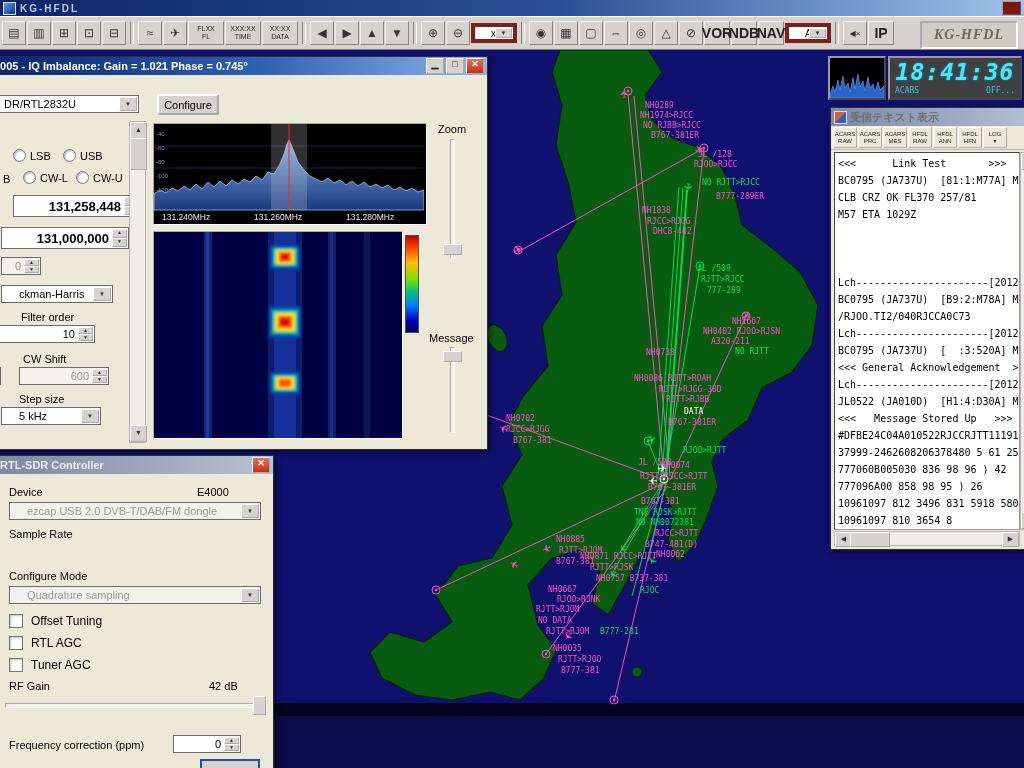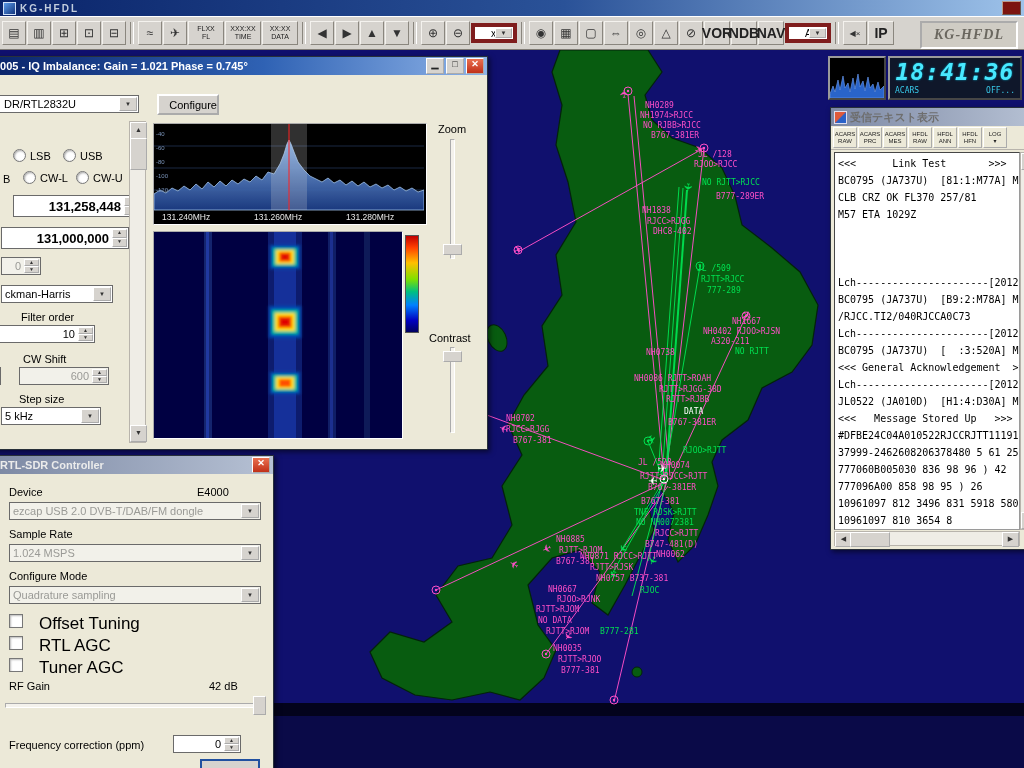--- a/index.html
+++ b/index.html
@@ -36,35 +36,35 @@
   .cap{height:18px;display:flex;align-items:center;gap:3px;padding:0 3px;font-weight:bold;font-size:11px;color:#fff;
     background:linear-gradient(90deg,#0a246a,#2f62b4 55%,#8fb4e8);white-space:nowrap;overflow:hidden}
   .cap.inactive{background:linear-gradient(90deg,#7d89a4,#b6c1d4);color:#ebebeb}
   .cap .capicon{width:11px;height:11px;flex:0 0 auto;background:linear-gradient(135deg,#e05a3a 45%,#2a62c8 55%);border:1px solid #dde}
   .cbtns{margin-left:auto;display:flex;gap:2px}
   .wbtn{width:16px;height:14px;background:#d6d3ce;border:1px outset #fff;font-size:9px;line-height:11px;text-align:center;color:#222}
   .wbtn.close{background:linear-gradient(#ea7050,#c03018);color:#fff;font-weight:bold}
 
   .lbl{position:absolute;font-size:11px;color:#000;white-space:nowrap}
   .combo{position:absolute;background:#fff;border:1px solid #6a6a6a;height:18px;box-sizing:border-box;font-size:11px;
-    display:flex;align-items:center;padding-left:3px;white-space:nowrap;overflow:hidden}
+    display:flex;align-items:center;padding-left:17px;white-space:nowrap;overflow:hidden}
   .combo .da{position:absolute;right:1px;top:1px;bottom:1px;width:16px;background:#d6d3ce;border:1px outset #fff;
     display:flex;align-items:center;justify-content:center;font-size:6px;color:#333}
   .combo.dis{background:#f2f1ea;color:#9a9a96}
   .spin{position:absolute;background:#fff;border:1px solid #6a6a6a;box-sizing:border-box;font-size:11px;
     display:flex;align-items:center;justify-content:flex-end;padding-right:19px}
   .spin .ud{position:absolute;right:1px;top:1px;bottom:1px;width:15px;display:flex;flex-direction:column}
   .spin .ud b{flex:1;background:#d6d3ce;border:1px outset #fff;font-size:5px;line-height:4px;text-align:center;color:#333;font-weight:normal}
   .spin.big{font-weight:bold;font-size:13px}
   .spin.dis{color:#9a9a96;background:#f2f1ea}
   .radio{position:absolute;display:flex;align-items:center;gap:4px;font-size:11px}
   .radio i{width:11px;height:11px;border-radius:50%;background:#fff;border:1px solid #777;box-shadow:inset 1px 1px 2px #aaa}
-  .check{position:absolute;display:flex;gap:16px;font-size:17px}
+  .check{position:absolute;display:flex;gap:8px;font-size:12px}
   .check i{width:12px;height:12px;background:#fff;border:1px solid #777;box-shadow:inset 1px 1px 2px #bbb}
-  .btn{position:absolute;background:#d6d3ce;border:2px outset #fff;font-size:11px;text-align:right}
+  .btn{position:absolute;background:#d6d3ce;border:2px outset #fff;font-size:11px;text-align:center}
   .panel3d{position:absolute;border:1px inset #fff;background:#000;box-sizing:content-box}
 
   
   .vscroll{position:absolute;width:17px;background:#efede6;border:1px solid #b8b4ac;box-sizing:border-box}
   .vscroll .sb{position:absolute;left:0;width:15px;height:15px;background:#d6d3ce;border:1px outset #fff;
     font-size:7px;line-height:13px;text-align:center;color:#333}
   .vscroll .sthumb{position:absolute;left:0;width:15px;background:#d6d3ce;border:1px outset #fff}
   .hscroll{position:absolute;height:15px;background:#efede6;border:1px solid #b8b4ac;box-sizing:border-box}
   .hscroll .sb{position:absolute;top:0;width:15px;height:13px;background:#d6d3ce;border:1px outset #fff;
     font-size:7px;line-height:12px;text-align:center;color:#333}
@@ -72,21 +72,21 @@
 
   
   .vslider{position:absolute;width:18px}
   .vslider .track{position:absolute;left:7px;top:0;bottom:0;width:3px;border:1px inset #fff;background:#f4f2ec}
   .vslider .thumb{position:absolute;left:0;width:17px;height:9px;background:#d6d3ce;border:1px outset #fff}
   .hsliderw{position:absolute;height:18px}
   .hsliderw .track{position:absolute;top:7px;left:0;right:0;height:3px;border:1px inset #fff;background:#f4f2ec}
   .hsliderw .thumb{position:absolute;top:0;width:11px;height:17px;background:#d6d3ce;border:1px outset #fff}
 
   
-  .clock{position:absolute;left:888px;top:56px;width:134px;height:44px;background:#0f172a;border:2px outset #9a9a9a;box-sizing:border-box}
+  .clock{position:absolute;left:888px;top:56px;width:134px;height:44px;background:#404040;border:2px outset #9a9a9a;box-sizing:border-box}
   .clock .t{color:#49e8ff;font-family:"DejaVu Sans Mono",monospace;font-size:23px;font-weight:bold;
     font-style:italic;letter-spacing:1px;text-align:center;line-height:28px;text-shadow:0 0 2px #0ac}
   .clock .cap2{display:flex;justify-content:space-between;color:#38c8e8;font-size:8px;padding:0 5px;font-family:"DejaVu Sans Mono",monospace}
   .minispec{position:absolute;left:828px;top:56px;width:58px;height:44px;border:2px outset #9a9a9a;background:#000;box-sizing:border-box}
 
   
   .rbtn{width:24px;height:21px;background:#ece9d8;border:1px outset #fff;display:flex;flex-direction:column;
     align-items:center;justify-content:center;font-size:6px;line-height:7px;color:#222;flex:0 0 auto}
   .rbtn i{font-style:normal}
   .tline{white-space:pre;font-family:"DejaVu Sans Mono",monospace;font-size:10px;line-height:17px;color:#000}
@@ -335,21 +335,21 @@
               box-sizing:border-box;overflow:hidden;padding:2px 3px">
       <div class="tline">&lt;&lt;&lt;      Link Test       &gt;&gt;&gt;</div>
       <div class="tline">BC0795 (JA737U)  [81:1:M77A] MOD</div>
       <div class="tline">CLB CRZ OK FL370 257/81</div>
       <div class="tline">M57 ETA 1029Z</div>
       <div class="tline">&nbsp;</div>
       <div class="tline">&nbsp;</div>
       <div class="tline">&nbsp;</div>
       <div class="tline">Lch----------------------[2012/11/19 18</div>
       <div class="tline">BC0795 (JA737U)  [B9:2:M78A] MOD</div>
-      <div class="tline">/RJCC.TI2/040RJCCA0C73</div>
+      <div class="tline">/RJOO.TI2/040RJCCA0C73</div>
       <div class="tline">Lch----------------------[2012/11/19 18</div>
       <div class="tline">BC0795 (JA737U)  [  :3:520A] MOD</div>
       <div class="tline">&lt;&lt;&lt; General Acknowledgement  &gt;&gt;&gt;</div>
       <div class="tline">Lch----------------------[2012/11/19 18</div>
       <div class="tline">JL0522 (JA010D)  [H1:4:D30A] MOD</div>
       <div class="tline">&lt;&lt;&lt;   Message Stored Up   &gt;&gt;&gt;</div>
       <div class="tline">#DFBE24C04A010522RJCCRJTT11191</div>
       <div class="tline">37999-2462608206378480 5 61 258</div>
       <div class="tline">777060B005030 836 98 96 ) 42</div>
       <div class="tline">777096A00 858 98 95 ) 26</div>
@@ -520,21 +520,21 @@
         <rect x="119" y="143" width="24" height="16" fill="#00c09a"></rect>
         <rect x="122" y="145" width="18" height="12" fill="#ffe000"></rect>
         <rect x="125" y="147" width="12" height="8" fill="#ff5000"></rect>
       </g>
     </svg>
   </div>
 
   <div style="position:absolute;left:414px;top:178px;width:12px;height:96px;border:1px solid #555;
        background:linear-gradient(#c00000,#ff4000 12%,#ffc000 28%,#80e000 45%,#00c080 58%,#0080ff 72%,#0000c0 88%,#000060)"></div>
 
-  <div class="lbl" style="left:438px;top:275px">Contrast</div>
+  <div class="lbl" style="left:438px;top:275px">Message</div>
   <div class="vslider" style="left:452px;top:290px;height:86px">
     <div class="track"></div>
     <div class="thumb" style="top:4px"></div>
   </div>
 </div>
 
 <div class="win" style="left:-4px;top:455px;width:276px;height:313px">
   <div class="cap inactive">
     <span>RTL-SDR Controller</span>
     <div class="cbtns">
@@ -543,24 +543,20 @@
   </div>
 
   <div class="lbl" style="left:12px;top:30px">Device</div>
   <div class="lbl" style="left:200px;top:30px">E4000</div>
   <div class="combo dis" style="left:12px;top:46px;width:252px">
     <span>ezcap USB 2.0 DVB-T/DAB/FM dongle</span>
       <span class="da">▼</span>
   </div>
 
   <div class="lbl" style="left:12px;top:72px">Sample Rate</div>
-  <div class="combo dis" style="left:12px;top:88px;width:252px">
-    <span>1.024 MSPS</span>
-      <span class="da">▼</span>
-  </div>
 
   <div class="lbl" style="left:12px;top:114px">Configure Mode</div>
   <div class="combo dis" style="left:12px;top:130px;width:252px">
     <span>Quadrature sampling</span>
       <span class="da">▼</span>
   </div>
 
   <div class="check" style="left:12px;top:158px">
     <i></i>
       <span>Offset Tuning</span>

